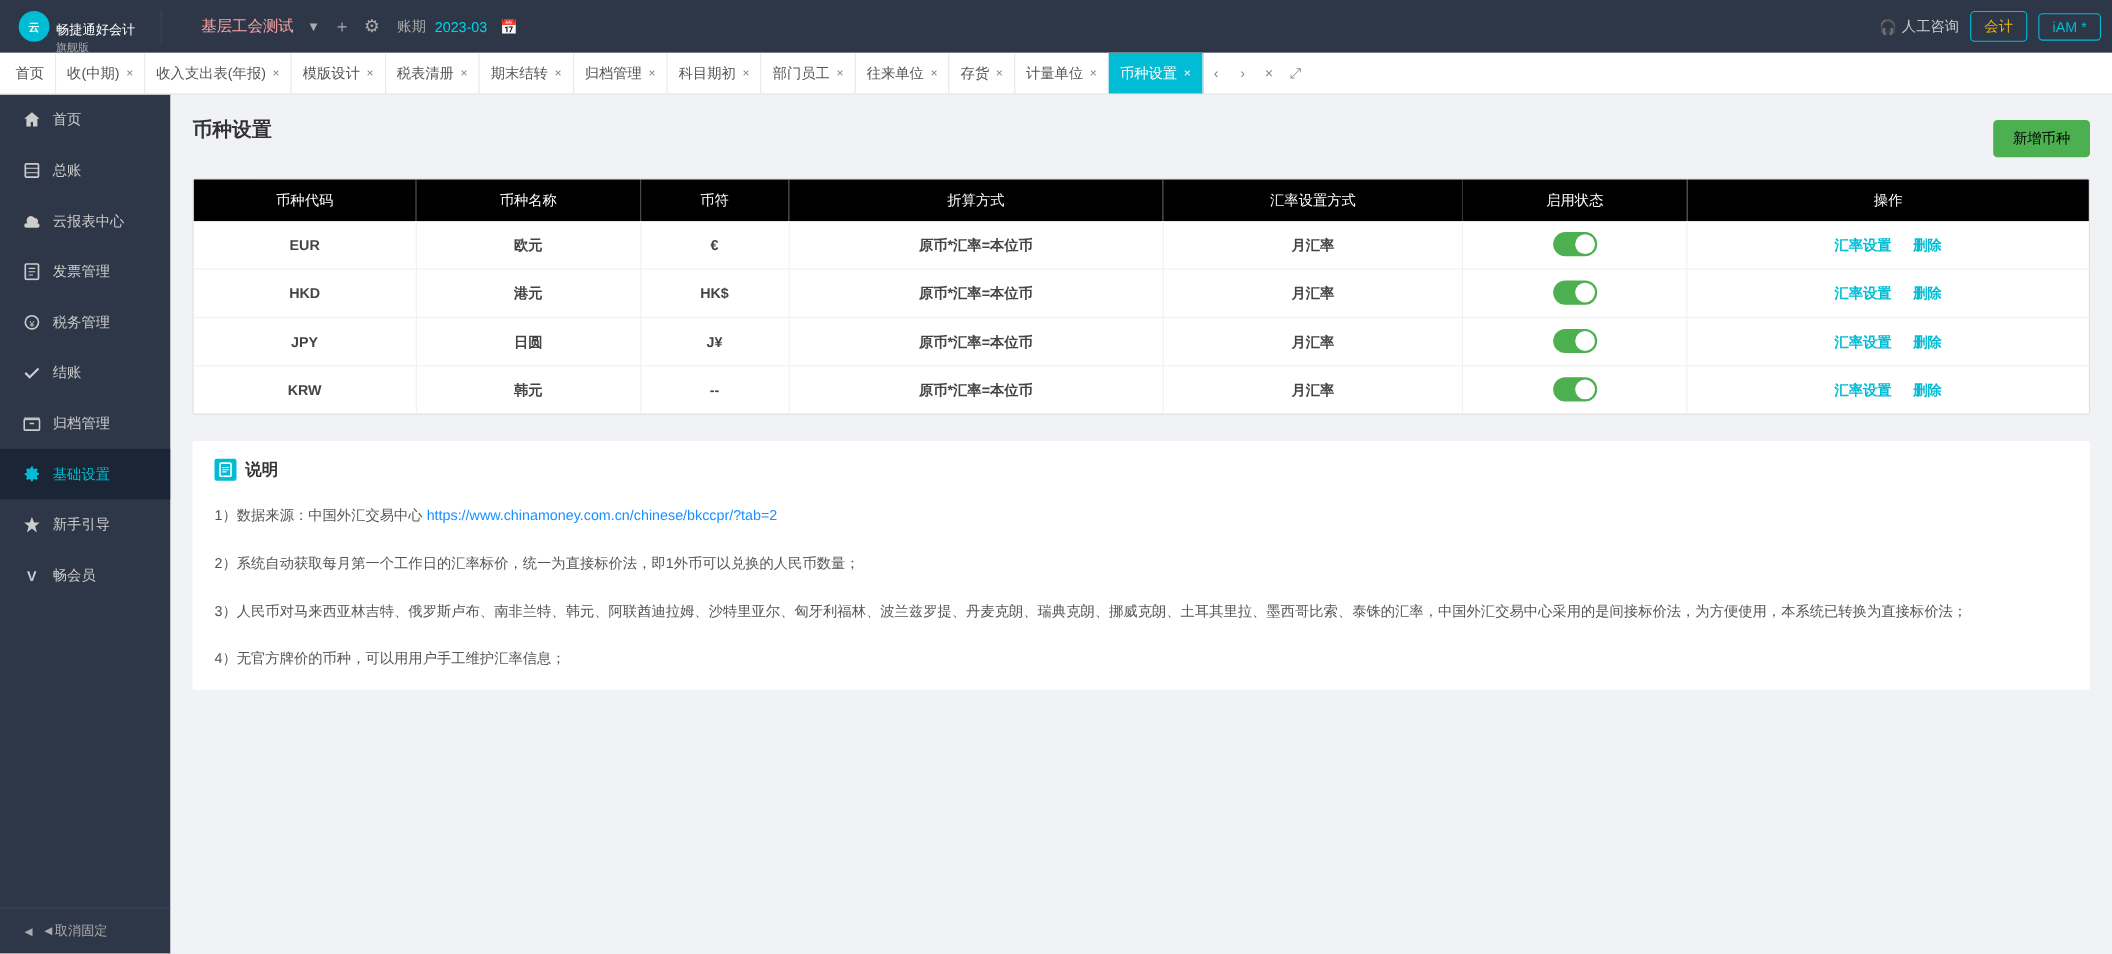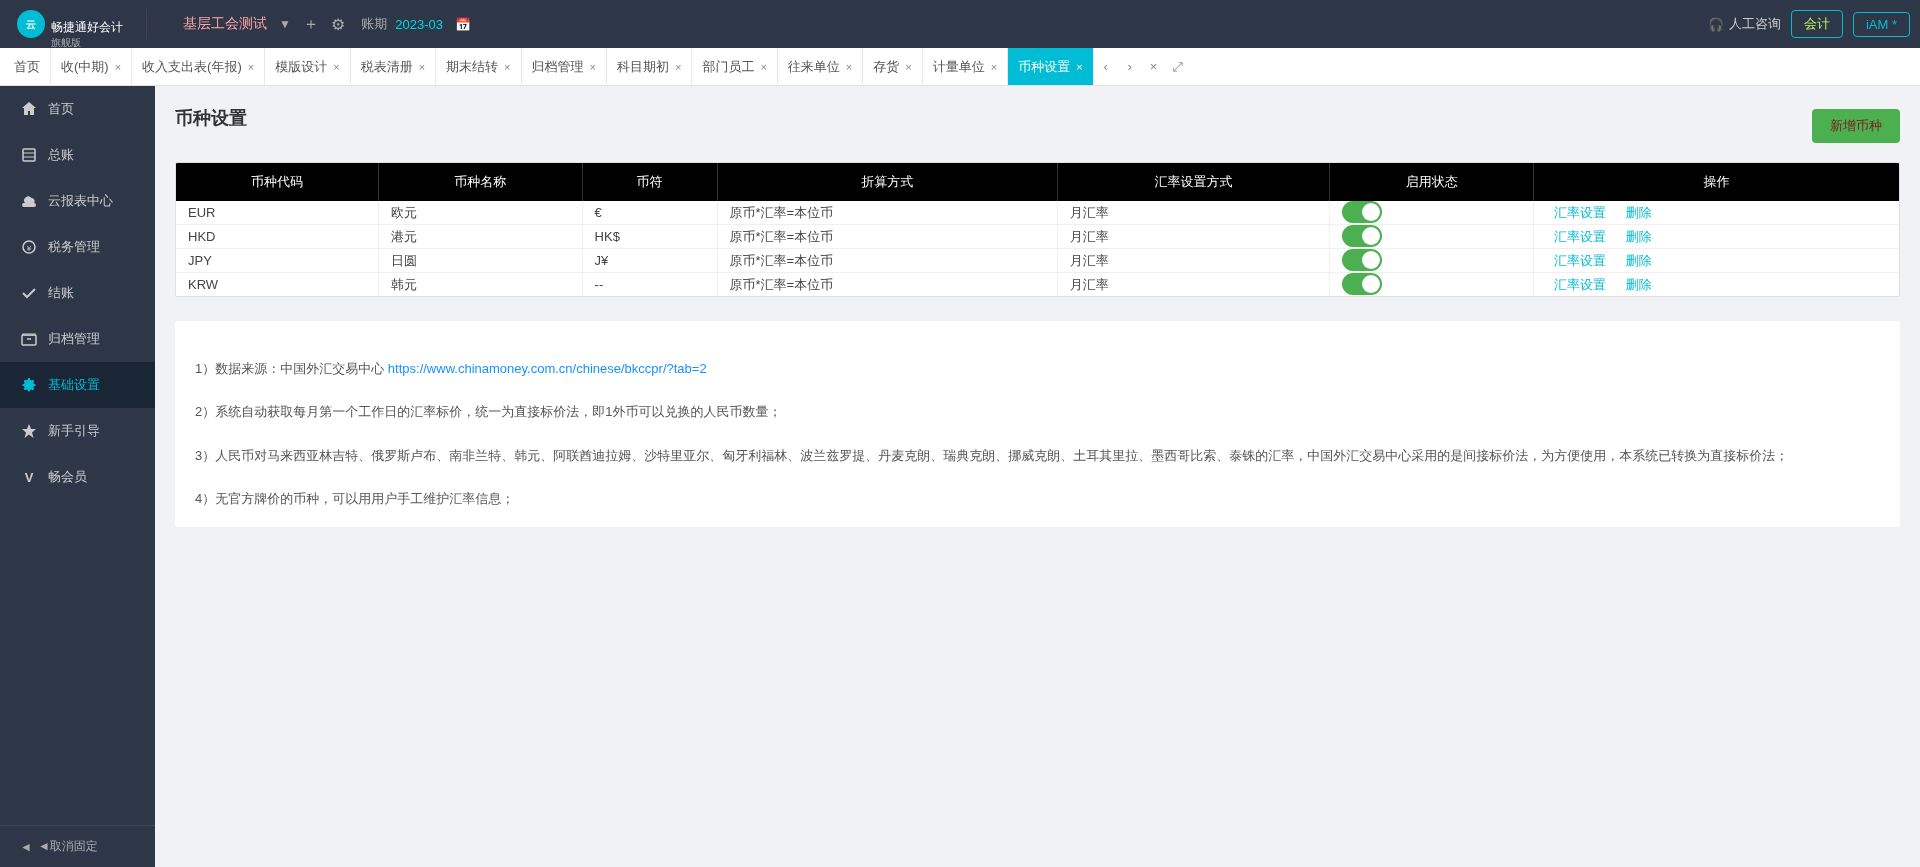--- a/index.html
+++ b/index.html
@@ -13,21 +13,21 @@
     .logo-sub { color: #aaa; font-size: 10px; }
     .project-name { color: #fca5a5; font-size: 14px; margin-left: 20px; }
     .project-arrow { color: #aaa; font-size: 12px; margin-left: 4px; cursor: pointer; }
     .top-header-add { color: #aaa; font-size: 16px; cursor: pointer; margin-left: 4px; }
     .top-header-settings { color: #aaa; font-size: 16px; cursor: pointer; margin-left: 4px; }
     .period-label { color: #aaa; font-size: 13px; margin-left: 8px; }
     .period-value { color: #00d4e8; font-size: 13px; }
     .period-icon { color: #00d4e8; font-size: 13px; margin-left: 4px; }
     .header-right { margin-left: auto; display: flex; align-items: center; gap: 10px; }
     .customer-service { color: #ccc; font-size: 13px; display: flex; align-items: center; gap: 4px; cursor: pointer; }
-    .account-btn { background: transparent; border: 1px solid #00bcd4; color: #bef264; padding: 4px 12px; border-radius: 4px; cursor: pointer; font-size: 13px; }
+    .account-btn { background: transparent; border: 1px solid #00bcd4; color: #eab308; padding: 4px 12px; border-radius: 4px; cursor: pointer; font-size: 13px; }
     .iam-btn { background: transparent; border: 1px solid #00bcd4; color: #00bcd4; padding: 4px 12px; border-radius: 4px; cursor: pointer; font-size: 13px; }
 
     
     .tabs-bar { display: flex; align-items: center; background: #fff; border-bottom: 1px solid #e0e0e0; height: 38px; padding: 0 4px; flex-shrink: 0; overflow: hidden; }
     .tab-item { display: flex; align-items: center; padding: 0 10px; height: 38px; font-size: 13px; color: #555; cursor: pointer; white-space: nowrap; border-right: 1px solid #e8e8e8; flex-shrink: 0; }
     .tab-item.active { background: #00bcd4; color: #fff; }
     .tab-item .tab-close { margin-left: 6px; font-size: 11px; color: #888; cursor: pointer; }
     .tab-item.active .tab-close { color: #fff; }
     .tab-nav-btn { width: 24px; height: 38px; display: flex; align-items: center; justify-content: center; cursor: pointer; color: #888; flex-shrink: 0; }
     .tab-nav-close { width: 24px; height: 38px; display: flex; align-items: center; justify-content: center; cursor: pointer; color: #888; flex-shrink: 0; }
@@ -39,31 +39,31 @@
     
     .sidebar { width: 155px; background: #2d3748; display: flex; flex-direction: column; flex-shrink: 0; }
     .sidebar-item { display: flex; align-items: center; gap: 10px; padding: 14px 20px; color: #ccc; cursor: pointer; font-size: 13px; }
     .sidebar-item.active { background: #1a2535; color: #00bcd4; }
     .sidebar-icon { width: 18px; height: 18px; display: flex; align-items: center; justify-content: center; flex-shrink: 0; }
     .sidebar-bottom { margin-top: auto; padding: 12px 20px; color: #aaa; font-size: 12px; cursor: pointer; display: flex; align-items: center; gap: 6px; border-top: 1px solid #3a4a5c; }
 
     
     .content { flex: 1; overflow-y: auto; background: #f0f2f5; padding: 20px; }
     .page-title { font-size: 18px; font-weight: bold; color: #333; margin-bottom: 16px; }
-    .new-btn { position: absolute; right: 20px; top: 110px; background: #4caf50; color: #7f1d1d; border: none; padding: 8px 18px; border-radius: 4px; font-size: 13px; cursor: pointer; text-align: right; }
+    .new-btn { position: absolute; right: 20px; top: 110px; background: #4caf50; color: #000000; border: none; padding: 8px 18px; border-radius: 4px; font-size: 13px; cursor: pointer; text-align: right; }
 
     
     .table-wrapper { background: #fff; border-radius: 2px; overflow: hidden; border: 1px solid #e0e0e0; }
     table { width: 100%; border-collapse: collapse; }
     thead tr { background: #000000; }
     thead th { color: #fff; padding: 10px 12px; font-size: 13px; font-weight: normal; text-align: center; border-right: 1px solid rgba(255,255,255,0.2); }
     thead th:last-child { border-right: none; }
     tbody tr { border-bottom: 1px solid #f0f0f0; }
     tbody tr:last-child { border-bottom: none; }
-    tbody td { padding: 0 12px; text-align: left; font-size: 13px; color: #444; border-right: 1px solid #f0f0f0; }
+    tbody td { padding: 10px 12px; text-align: center; font-size: 13px; color: #444; border-right: 1px solid #f0f0f0; font-weight: bold; }
     tbody td:last-child { border-right: none; }
     .toggle-on { display: inline-flex; align-items: center; background: #4caf50; border-radius: 12px; width: 40px; height: 22px; padding: 2px; cursor: pointer; }
     .toggle-circle { width: 18px; height: 18px; background: #fff; border-radius: 50%; margin-left: auto; }
     .action-link { color: #00bcd4; cursor: pointer; margin: 0 8px; text-decoration: none; }
     .action-delete { color: #00bcd4; cursor: pointer; margin: 0 8px; }
 
     
     .note-section { margin-top: 24px; background: #fff; padding: 16px 20px; border-radius: 2px; }
     .note-title { display: flex; align-items: center; gap: 8px; font-size: 15px; font-weight: bold; color: #333; margin-bottom: 10px; }
     .note-icon { width: 20px; height: 20px; background: #00bcd4; border-radius: 2px; display: flex; align-items: center; justify-content: center; color: #fff; font-size: 11px; }
@@ -189,20 +189,31 @@
       </span>
       <span>总账</span>
     </div>
     <div class="sidebar-item">
       <span class="sidebar-icon">
         <svg width="16" height="16" viewBox="0 0 16 16" fill="currentColor">
             <path d="M13 10a3 3 0 0 0-2.5-4.9A4 4 0 1 0 4 10H3a2 2 0 0 0 0 4h10a2 2 0 0 0 0-4h-0z"></path>
           </svg>
       </span>
       <span>云报表中心</span>
+    </div>
+    <div class="sidebar-item">
+      <span class="sidebar-icon">
+        <svg width="16" height="16" viewBox="0 0 16 16" fill="currentColor">
+            <rect x="2" y="1" width="12" height="14" rx="1" fill="none" stroke="currentColor" stroke-width="1.5"></rect>
+            <line x1="5" y1="5" x2="11" y2="5" stroke="currentColor" stroke-width="1"></line>
+            <line x1="5" y1="8" x2="11" y2="8" stroke="currentColor" stroke-width="1"></line>
+            <line x1="5" y1="11" x2="9" y2="11" stroke="currentColor" stroke-width="1"></line>
+          </svg>
+      </span>
+      <span>发票管理</span>
     </div>
     <div class="sidebar-item">
       <span class="sidebar-icon">
         <svg width="16" height="16" viewBox="0 0 16 16" fill="currentColor">
             <circle cx="8" cy="8" r="6" fill="none" stroke="currentColor" stroke-width="1.5"></circle>
             <text x="8" y="12" text-anchor="middle" font-size="8" fill="currentColor">¥</text>
           </svg>
       </span>
       <span>税务管理</span>
     </div>
@@ -334,20 +345,31 @@
     <td>
       <a class="action-link">汇率设置</a>
       <span class="action-delete">删除</span>
     </td>
   </tr>
             </tbody>
         </table>
       </div>
 
       <div class="note-section">
+        <div class="note-title">
+          <div class="note-icon">
+            <svg width="14" height="14" viewBox="0 0 14 14" fill="white">
+                <rect x="2" y="1" width="10" height="12" rx="1" fill="none" stroke="white" stroke-width="1.5"></rect>
+                <line x1="4" y1="5" x2="10" y2="5" stroke="white" stroke-width="1"></line>
+                <line x1="4" y1="7" x2="10" y2="7" stroke="white" stroke-width="1"></line>
+                <line x1="4" y1="9" x2="8" y2="9" stroke="white" stroke-width="1"></line>
+              </svg>
+          </div>
+          <span>说明</span>
+        </div>
         <ul class="note-list">
           <li>1）数据来源：中国外汇交易中心 <a class="note-link" href="#" title="https://www.chinamoney.com.cn/chinese/bkccpr/?tab=2">https://www.chinamoney.com.cn/chinese/bkccpr/?tab=2</a></li>
           <li>2）系统自动获取每月第一个工作日的汇率标价，统一为直接标价法，即1外币可以兑换的人民币数量；</li>
           <li>3）人民币对马来西亚林吉特、俄罗斯卢布、南非兰特、韩元、阿联酋迪拉姆、沙特里亚尔、匈牙利福林、波兰兹罗提、丹麦克朗、瑞典克朗、挪威克朗、土耳其里拉、墨西哥比索、泰铢的汇率，中国外汇交易中心采用的是间接标价法，为方便使用，本系统已转换为直接标价法；</li>
           <li>4）无官方牌价的币种，可以用用户手工维护汇率信息；</li>
         </ul>
       </div>
     </div>
   </div>
 </div>

